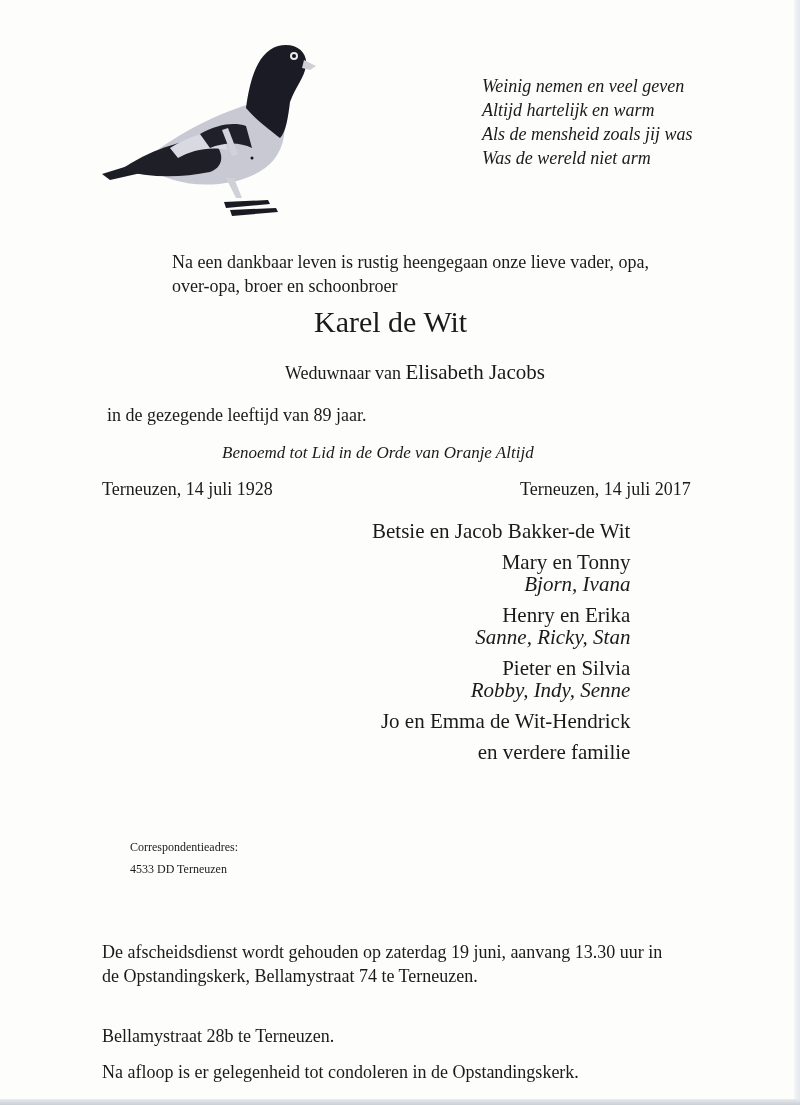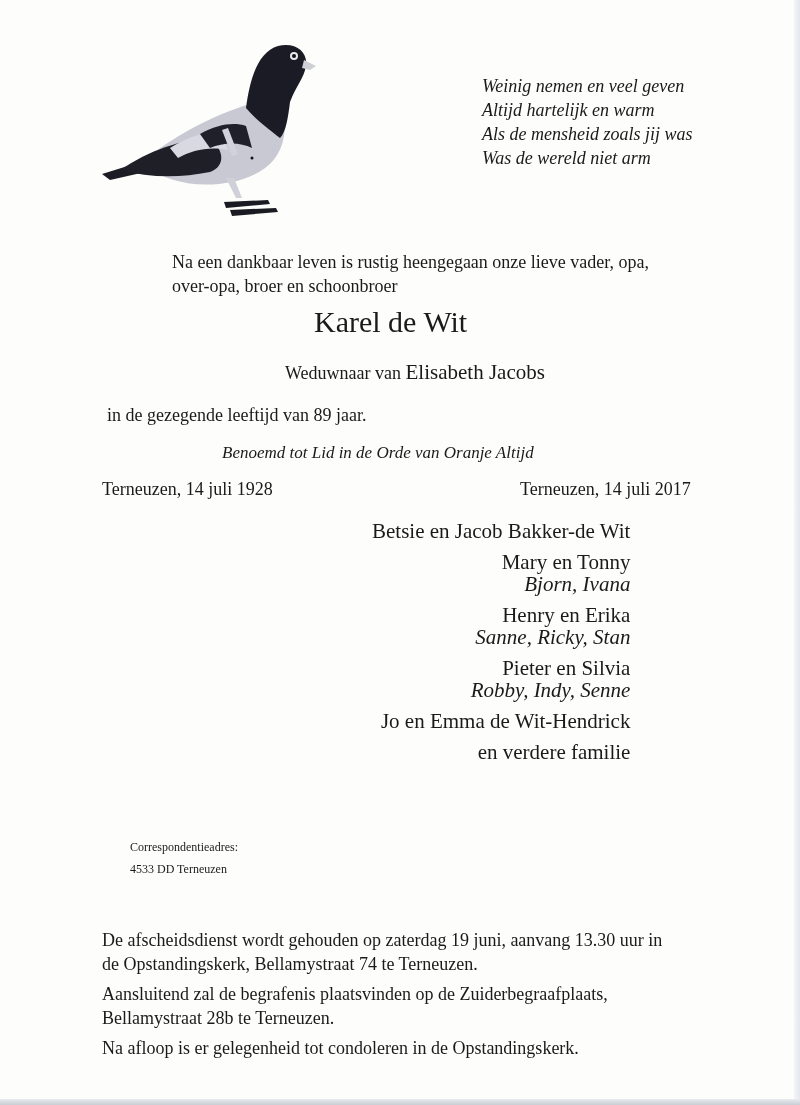--- a/index.html
+++ b/index.html
@@ -26,21 +26,21 @@
   .widow .spouse { font-size: 21px; }
   .age { left: 107px; top: 405px; font-size: 18px; }
   .honor { left: 222px; top: 443px; font-size: 17px; font-style: italic; }
   .birth { left: 102px; top: 479px; font-size: 18px; }
   .death { left: 520px; top: 479px; font-size: 18px; }
   .family { left: 372px; top: 520px; font-size: 21px; line-height: 22px; text-align: right; }
   .fam-group { margin-bottom: 9px; }
   .fam-kids { font-style: italic; }
   .address { left: 102px; top: 836px; font-size: 12px; line-height: 22px; margin-left: 28px; }
   .notice { left: 102px; top: 928px; font-size: 18px; line-height: 24px; }
-  .notice p { margin: 0 0 6px 0; }
+  .notice p { margin: 12px 0 6px 0; }
 </style>
 </head>
 <body>
 
 <div class="edge-right"></div>
 <div class="edge-bottom"></div>
 
 <svg class="pigeon" viewBox="0 0 220 182">
 
   <path d="M2,136 L60,118 L72,128 L10,142 Z" fill="#1c1c24"></path>
@@ -118,17 +118,17 @@
   <div>Correspondentieadres:</div>
   <div>4533 DD Terneuzen</div>
 </div>
 
 <div class="abs notice">
   <p>
     <span>De afscheidsdienst wordt gehouden op zaterdag 19 juni, aanvang 13.30 uur in</span><br>
     <span>de Opstandingskerk, Bellamystraat 74 te Terneuzen.</span>
   </p>
   <p>
-    <span>Aansluitend zal de begrafenis plaatsvinden op de Zuiderbegraafplaats,</span><br>
+    <br>
     <span>Bellamystraat 28b te Terneuzen.</span>
   </p>
   <p>Na afloop is er gelegenheid tot condoleren in de Opstandingskerk.</p>
 </div>
 
 </body></html>

